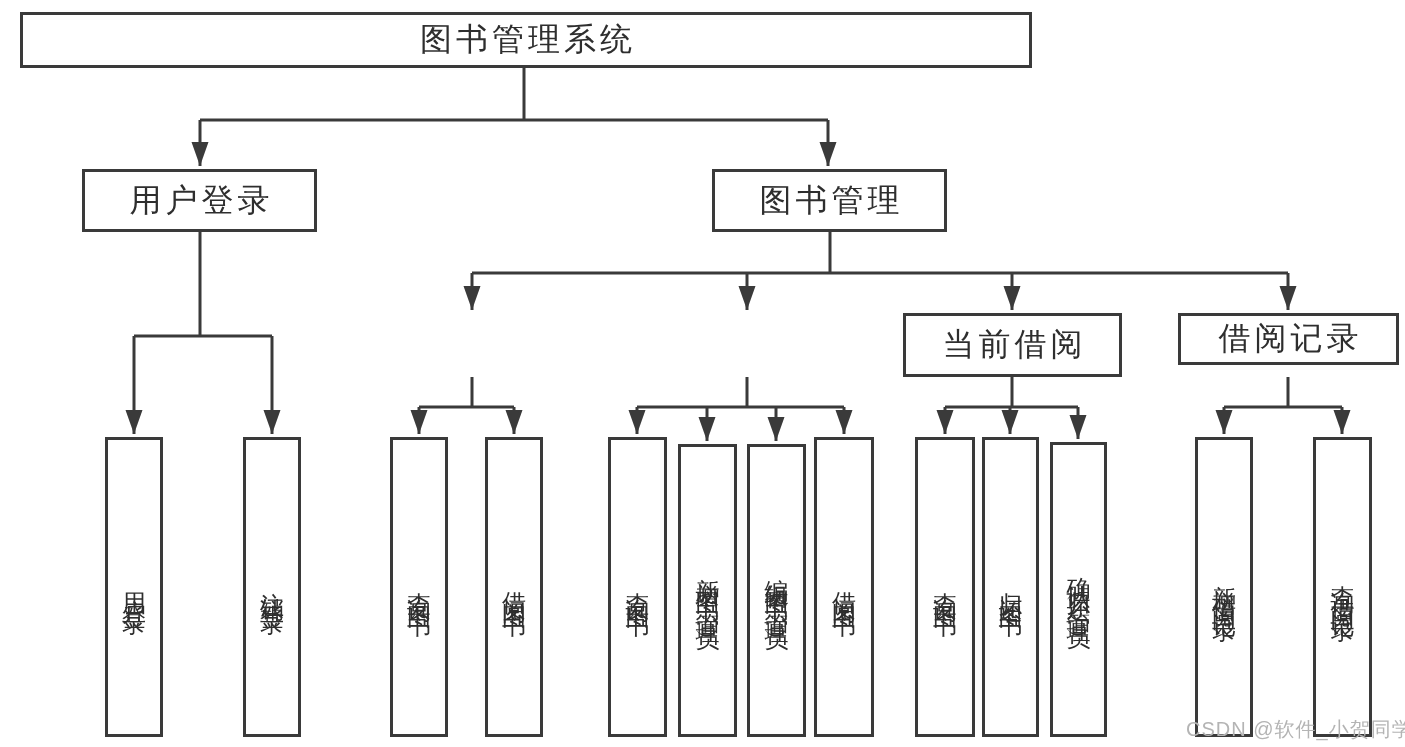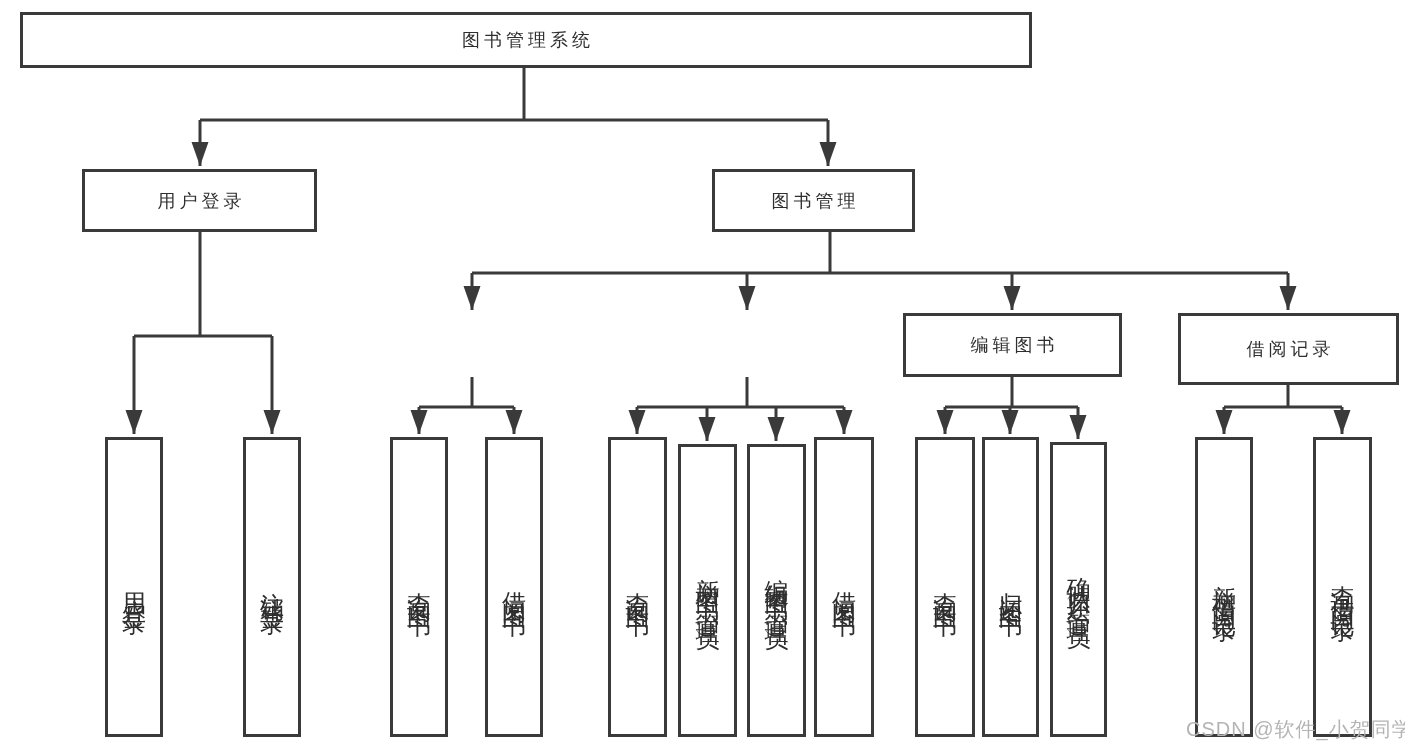--- a/index.html
+++ b/index.html
@@ -14,21 +14,21 @@
   .node{
     position:absolute;
     box-sizing:border-box;
     background:#ffffff;
     border:3px solid #3a3a3a;
     display:flex;align-items:center;justify-content:center;
     z-index:2;
     color:#2e2e2e;
   }
   .node .lbl{
-    font-size:18px;
+    font-size:32px;
     letter-spacing:4px;
     text-indent:4px;
     white-space:nowrap;
     color:#2e2e2e;
   }
   .leaf .lbl{
     writing-mode:vertical-lr;
     text-orientation:upright;
     font-size:24px;
     letter-spacing:7px;
@@ -107,28 +107,28 @@
     </g>
   </svg>
 
   <div class="node" style="left:20px;top:12px;width:1012px;height:56px">
     <span class="lbl">图书管理系统</span>
   </div>
 
   <div class="node" style="left:82px;top:169px;width:235px;height:63px">
     <span class="lbl">用户登录</span>
   </div>
-  <div class="node" style="left:712px;top:169px;width:203px;height:63px">
+  <div class="node" style="left:712px;top:169px;width:235px;height:63px">
     <span class="lbl">图书管理</span>
   </div>
 
   <div class="node" style="left:903px;top:313px;width:219px;height:64px">
-    <span class="lbl">编辑图书</span>
+    <span class="lbl">当前借阅</span>
   </div>
-  <div class="node" style="left:1178px;top:313px;width:221px;height:72px">
+  <div class="node" style="left:1178px;top:313px;width:221px;height:52px">
     <span class="lbl">借阅记录</span>
   </div>
 
   <div class="node leaf" style="left:105px;top:437px;width:58px;height:300px">
     <span class="lbl">用户登录</span>
   </div>
   <div class="node leaf" style="left:243px;top:437px;width:58px;height:300px">
     <span class="lbl">注销登录</span>
   </div>
 

